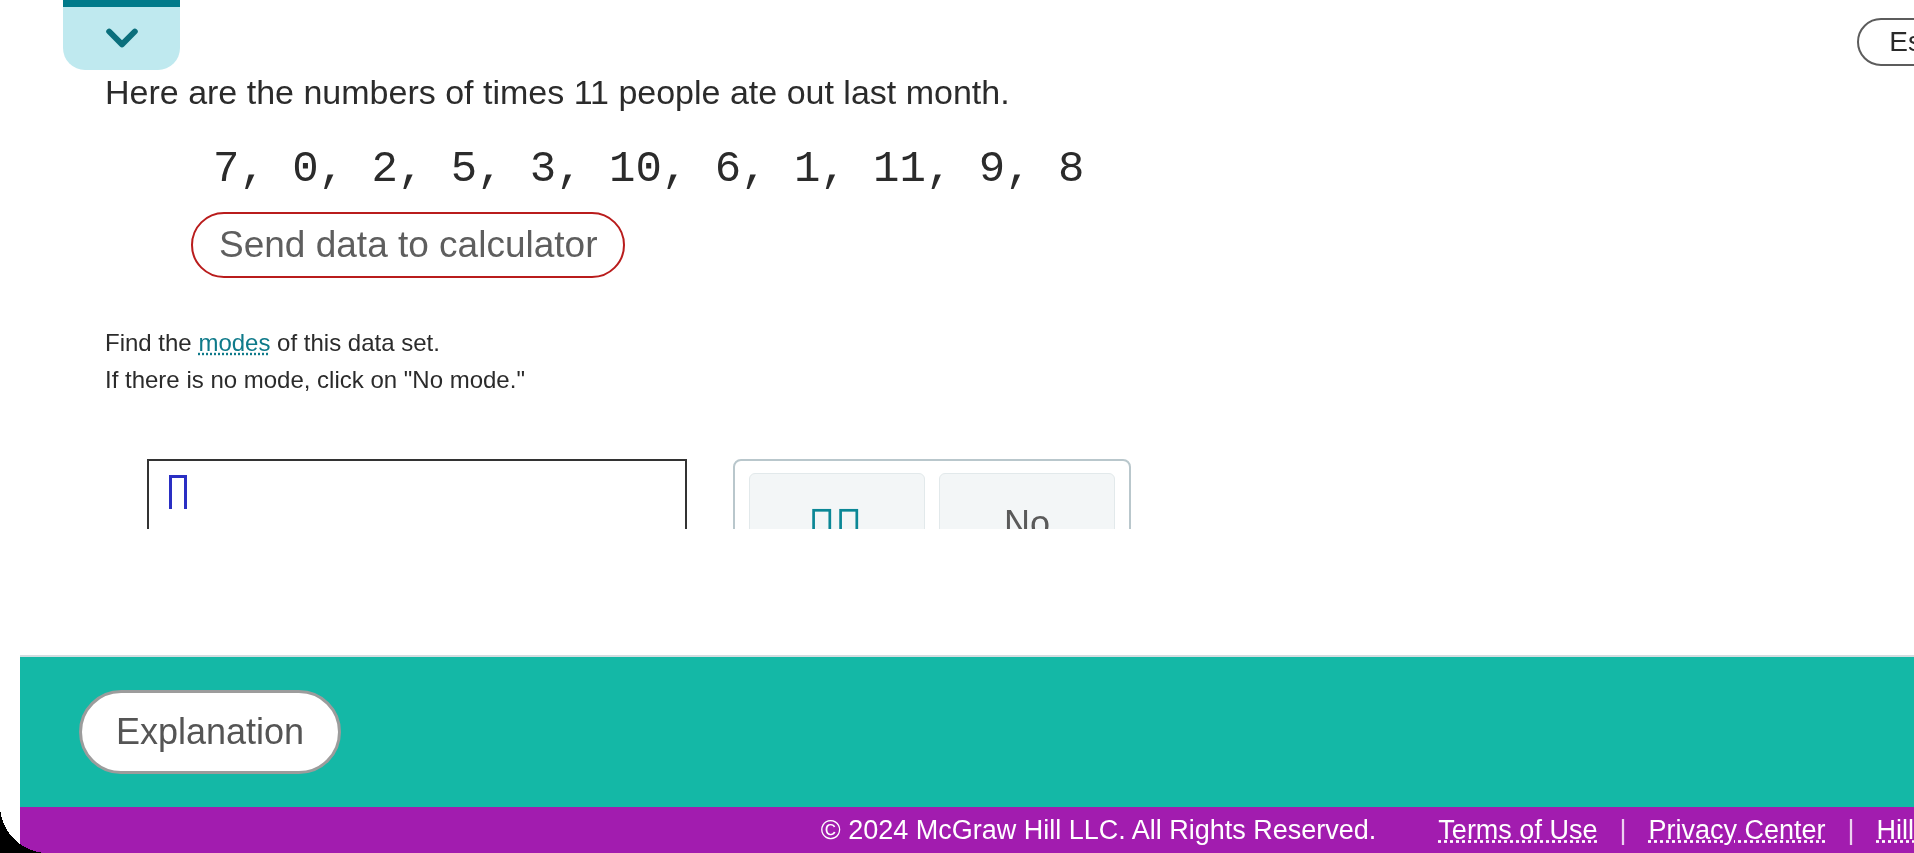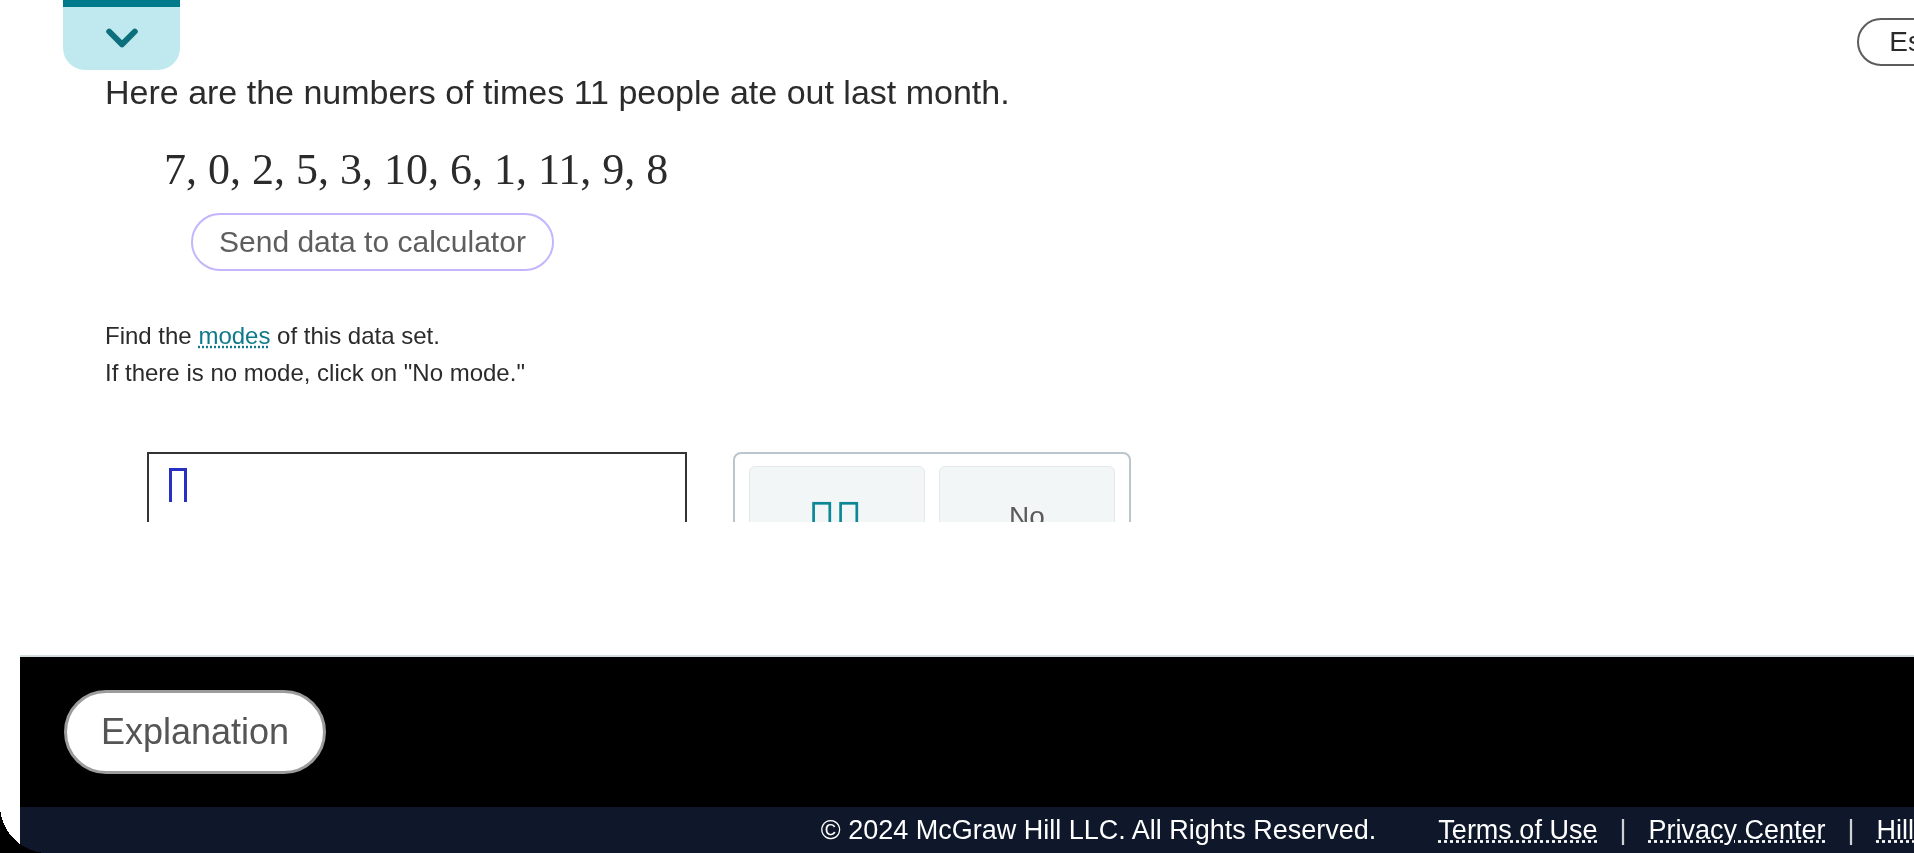--- a/index.html
+++ b/index.html
@@ -40,31 +40,31 @@
   }
 
   
   .content {
     position: absolute;
     left: 105px; top: 70px; right: 52px;
     color: #2b2b2b;
   }
   .intro { font-size: 34px; line-height: 1.35; margin: 0 0 28px 0; }
   .data-row {
-    font-family: Liberation Serif, serif;
+    font-family: Liberation Mono, monospace;
     font-size: 44px;
-    margin: 18px 0 18px 59px;
+    margin: 18px 0 18px 108px;
   }
   .send-btn {
     display: inline-block;
     margin-left: 86px;
-    font-size: 30px;
+    font-size: 37px;
     color: #5e5e5e;
     background: #fff;
-    border: 2px solid #c4b5fd;
+    border: 2px solid #b91c1c;
     border-radius: 999px;
     padding: 10px 26px;
     cursor: pointer;
   }
 
   .prompt-block { margin-top: 48px; }
   .prompt-line { font-size: 24px; line-height: 1.4; margin: 4px 0; }
   .link { color: #0f7a8a; text-decoration: underline dotted; cursor: pointer; }
 
   .answer-row {
@@ -102,33 +102,33 @@
     flex: 1;
     background: #f3f6f7;
     border: 1px solid #e2e9eb;
     border-radius: 6px;
     display: flex;
     align-items: center;
     justify-content: center;
     cursor: pointer;
   }
   .comma-icon svg { width: 54px; height: 34px; }
-  .opt-text { font-size: 28px; color: #5a5a5a; text-align: right; }
+  .opt-text { font-size: 36px; color: #5a5a5a; text-align: right; }
 
   
   .action-bar {
     position: absolute;
     left: 20px; right: 0; bottom: 46px;
     height: 152px;
-    background: #000000;
+    background: #14b8a6;
     border-top: 2px solid #d3dde0;
     display: flex;
     align-items: center;
     gap: 22px;
-    padding-left: 44px;
+    padding-left: 59px;
   }
   .exp-btn {
     font-size: 36px;
     color: #555;
     background: #fff;
     border: 3px solid #9c9c9c;
     border-radius: 999px;
     padding: 18px 34px;
     cursor: pointer;
   }
@@ -139,21 +139,21 @@
     border: none;
     border-radius: 999px;
     padding: 20px 40px;
     cursor: pointer;
   }
 
   .footer {
     position: absolute;
     left: 20px; right: 0; bottom: 0;
     height: 46px;
-    background: #0f172a;
+    background: #a21caf;
     color: #fff;
     font-size: 27px;
     display: flex;
     align-items: center;
     justify-content: flex-end;
     gap: 22px;
     padding: 0 0 0 40px;
   }
   .footer .flink { text-decoration: underline dotted; cursor: pointer; }
   .footer .sep { opacity: .8; }

